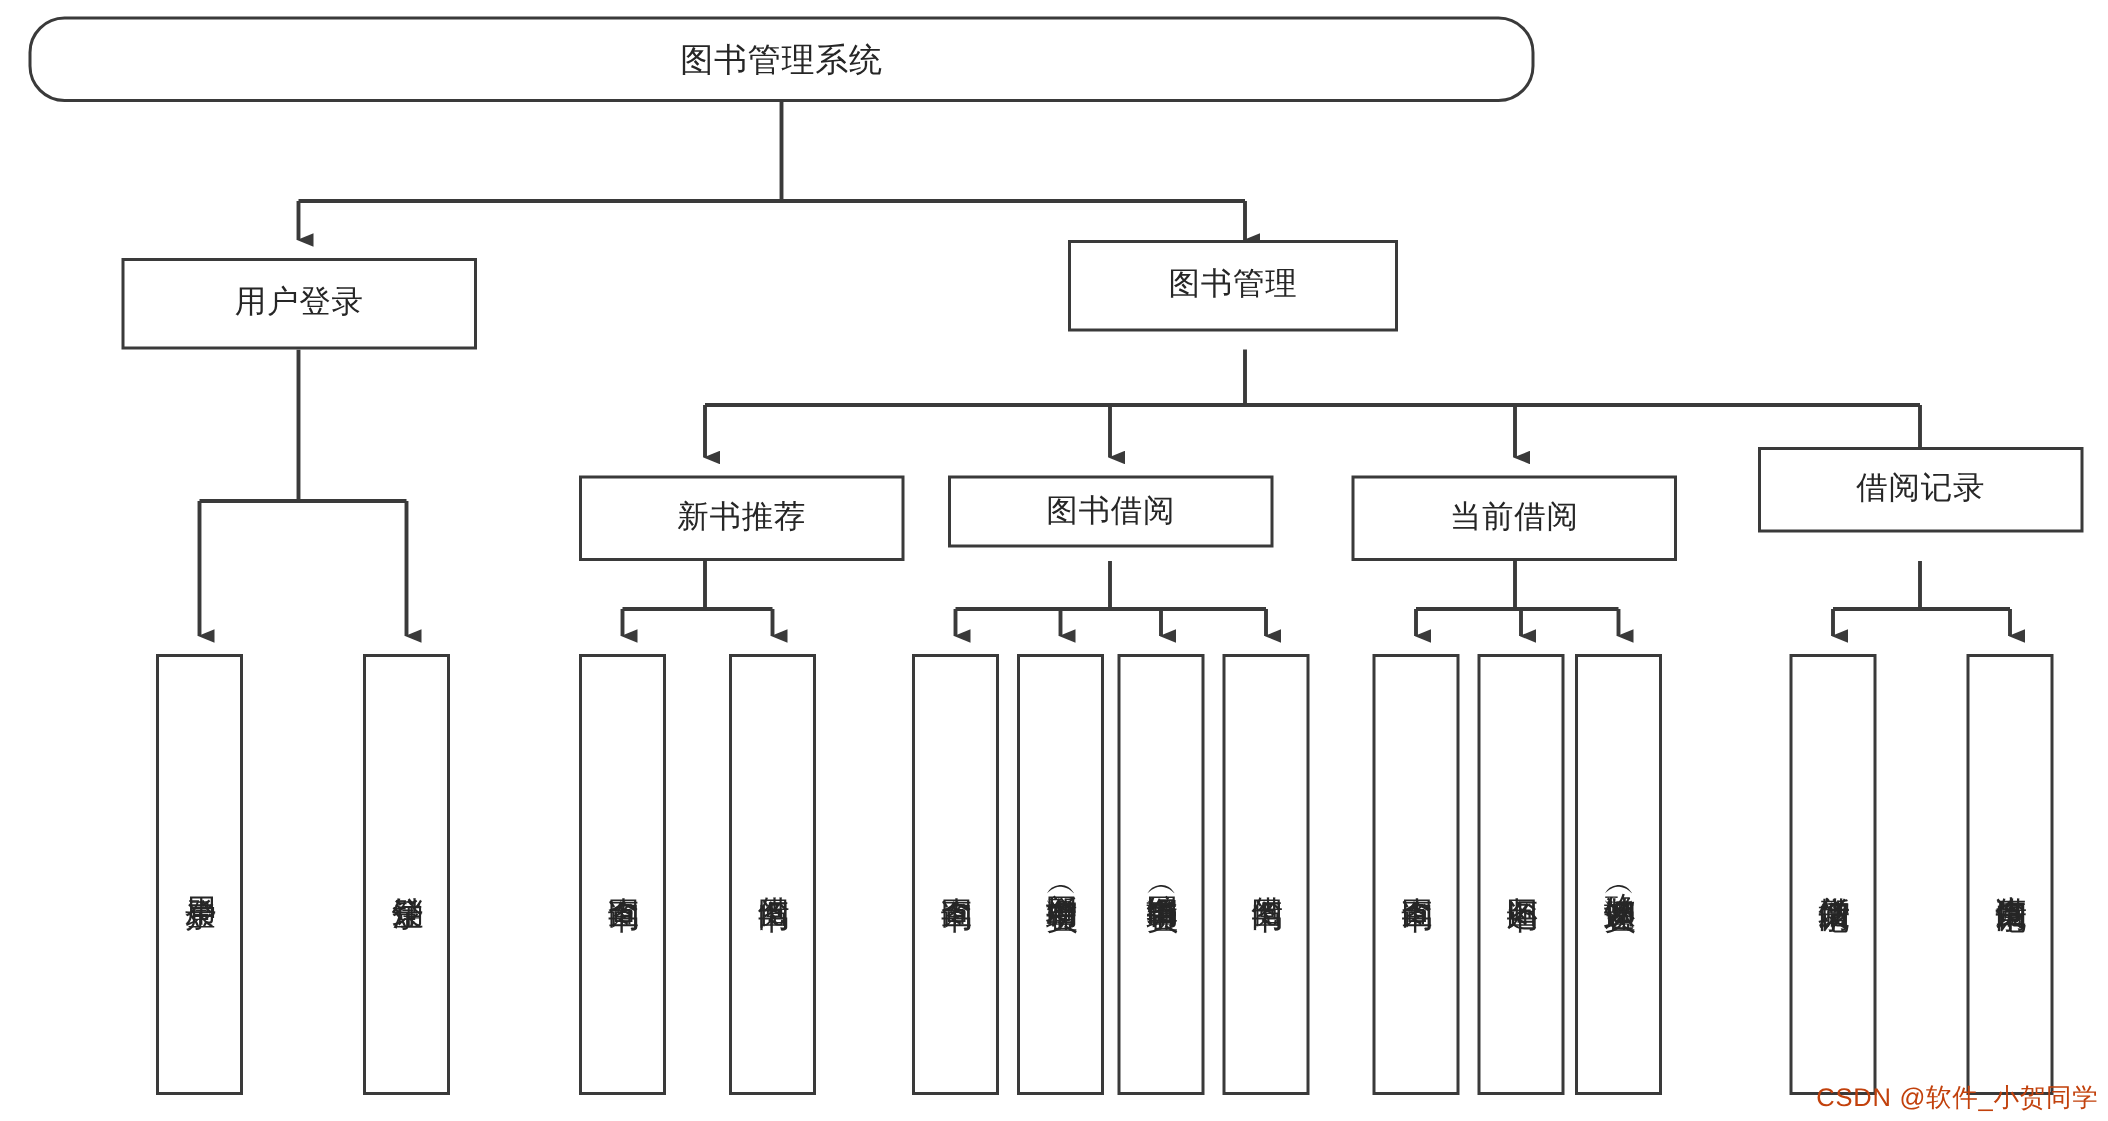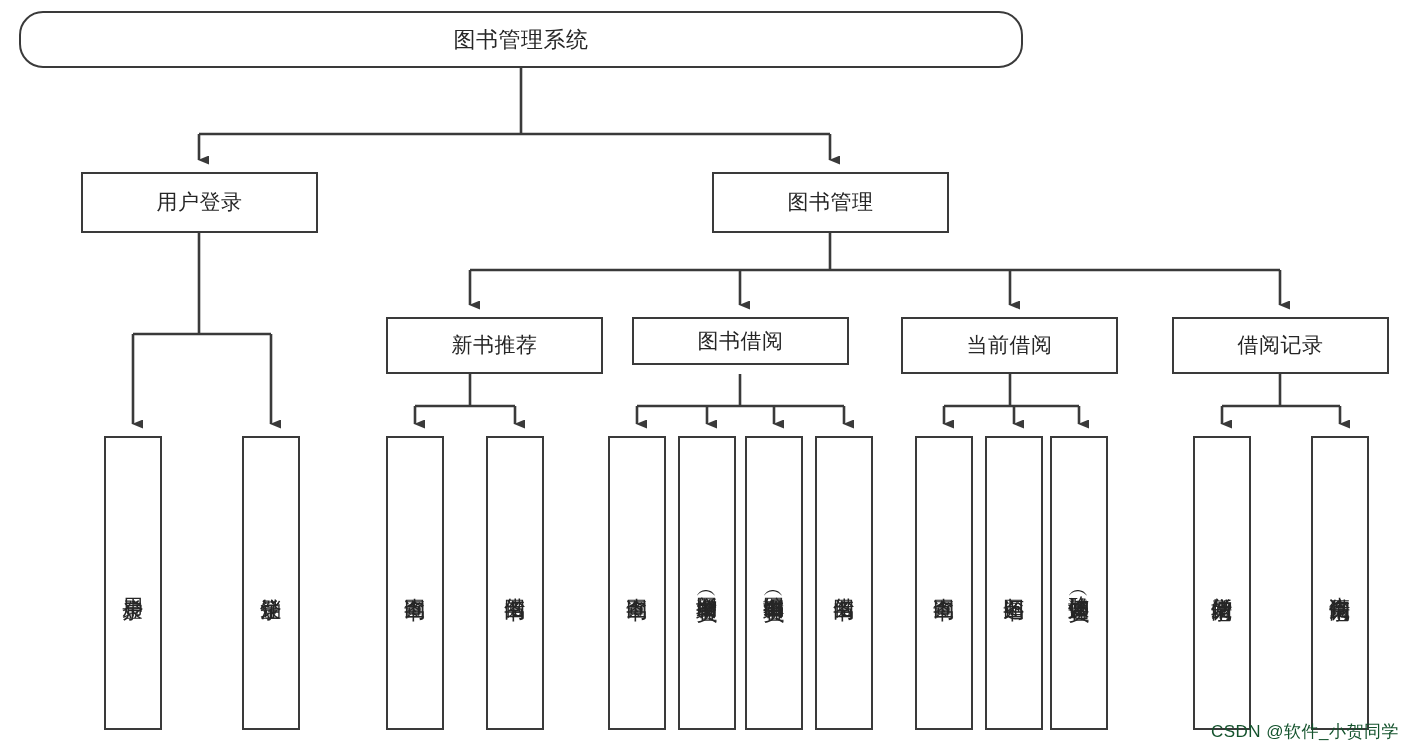--- a/index.html
+++ b/index.html
@@ -64,21 +64,21 @@
     line-height: 1.12;
     letter-spacing: 1px;
     max-height: 262px;
     overflow: visible;
   }
   .watermark {
     position: absolute;
     right: 6px;
     bottom: 4px;
     font-size: 17px;
-    color: #14532d;
+    color: #c2410c;
     letter-spacing: 0.5px;
     white-space: nowrap;
     user-select: none;
   }
 </style>
 </head>
 <body>
 
 <div id="diagram-root">
 
@@ -132,34 +132,34 @@
     </g>
   </svg>
 
   <div class="node horiz root" style="left:19px; top:11px; width:1004px; height:57px;border-radius:24px;">
     <span class="node-label">图书管理系统</span>
   </div>
 
   <div class="node horiz" style="left:81px; top:172px; width:237px; height:61px;">
     <span class="node-label">用户登录</span>
   </div>
-  <div class="node horiz" style="left:712px; top:172px; width:237px; height:61px;">
+  <div class="node horiz" style="left:712px; top:160px; width:220px; height:61px;">
     <span class="node-label">图书管理</span>
   </div>
 
   <div class="node horiz" style="left:362px; top:317px; width:217px; height:57px;margin-left:24px;">
     <span class="node-label">新书推荐</span>
   </div>
   <div class="node horiz" style="left:632px; top:317px; width:217px; height:48px;">
     <span class="node-label">图书借阅</span>
   </div>
   <div class="node horiz" style="left:901px; top:317px; width:217px; height:57px;">
     <span class="node-label">当前借阅</span>
   </div>
-  <div class="node horiz" style="left:1172px; top:317px; width:217px; height:57px;">
+  <div class="node horiz" style="left:1172px; top:298px; width:217px; height:57px;">
     <span class="node-label">借阅记录</span>
   </div>
 
   <div class="node vert" style="left:104px; top:436px; width:58px; height:294px;">
     <span class="node-label">用户登录</span>
   </div>
   <div class="node vert" style="left:242px; top:436px; width:58px; height:294px;">
     <span class="node-label">注销登录</span>
   </div>
 

